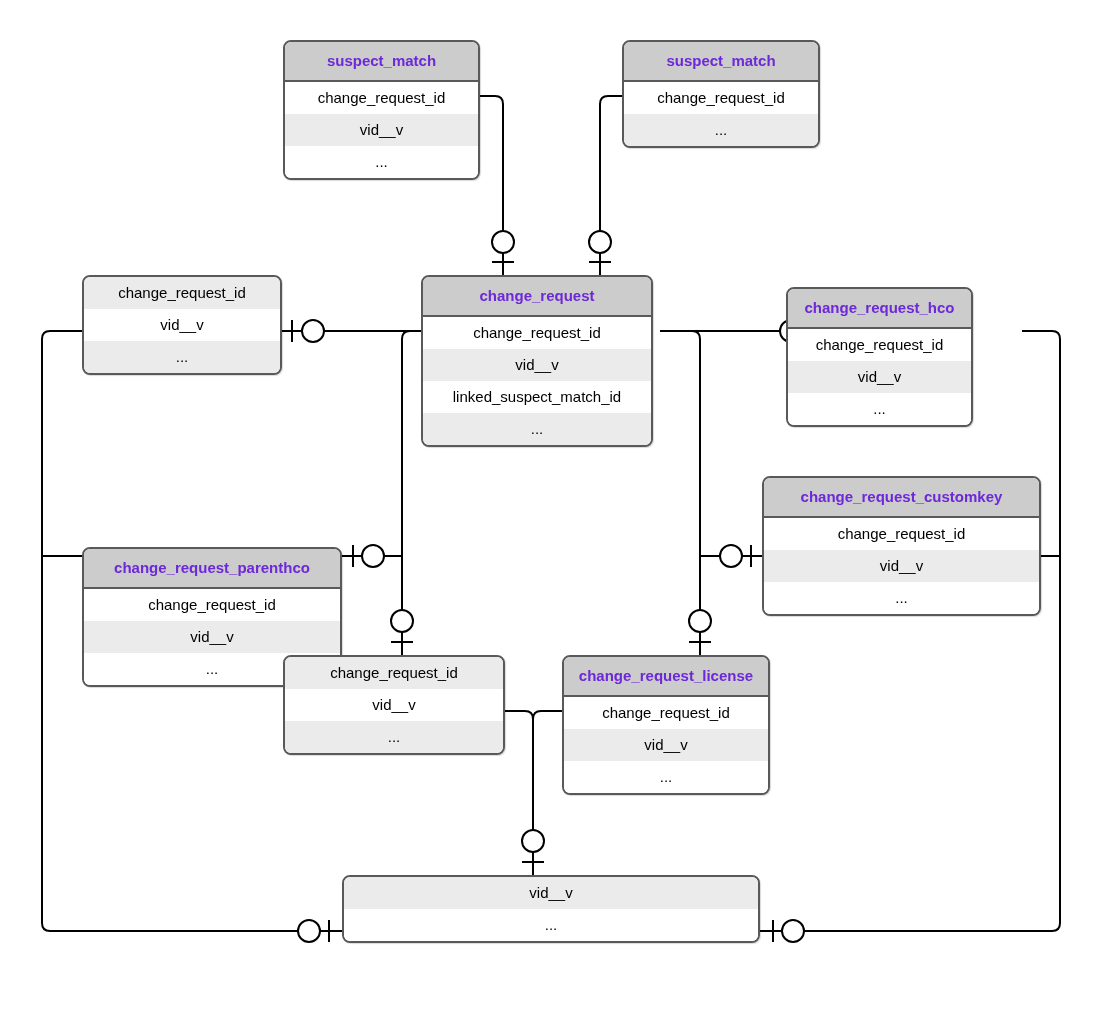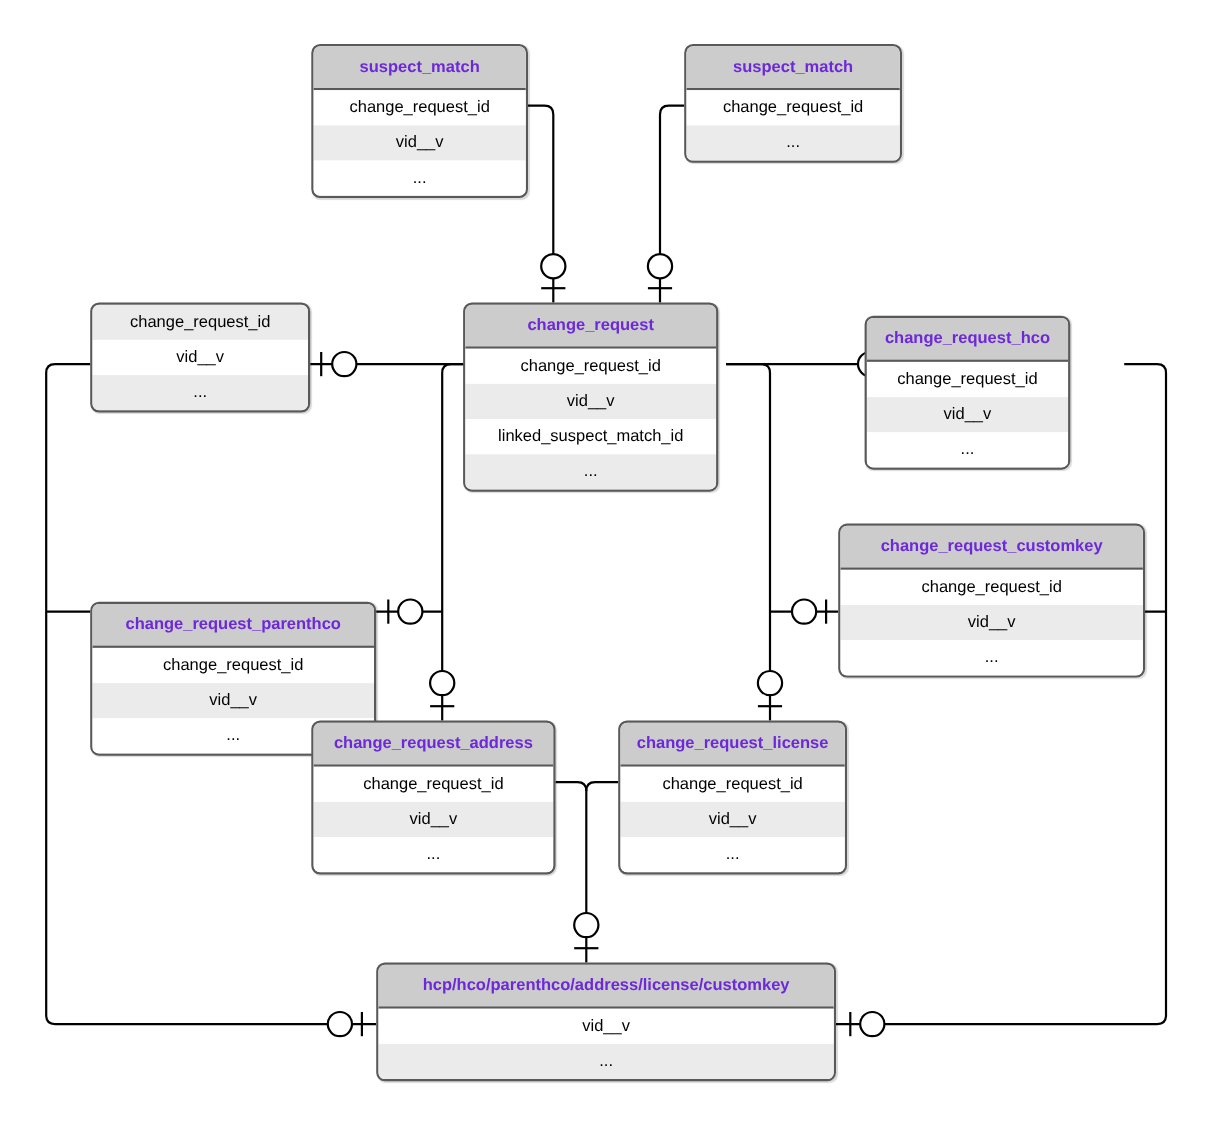--- a/index.html
+++ b/index.html
@@ -176,32 +176,30 @@
   </div>
 
   <div class="table" style="left:762px; top:476px; width:279px;">
     <div class="thead">change_request_customkey</div>
     <div class="trow">change_request_id</div>
     <div class="trow">vid__v</div>
     <div class="trow">...</div>
   </div>
 
   <div class="table" style="left:283px; top:655px; width:222px;">
-    <div class="thead">change_request_address</div>
     <div class="trow">change_request_id</div>
     <div class="trow">vid__v</div>
     <div class="trow">...</div>
   </div>
 
   <div class="table" style="left:562px; top:655px; width:208px;">
     <div class="thead">change_request_license</div>
     <div class="trow">change_request_id</div>
     <div class="trow">vid__v</div>
     <div class="trow">...</div>
   </div>
 
   <div class="table" style="left:342px; top:875px; width:418px;">
-    <div class="thead">hcp/hco/parenthco/address/license/customkey</div>
     <div class="trow">vid__v</div>
     <div class="trow">...</div>
   </div>
 
 </div>
 
 </body></html>

